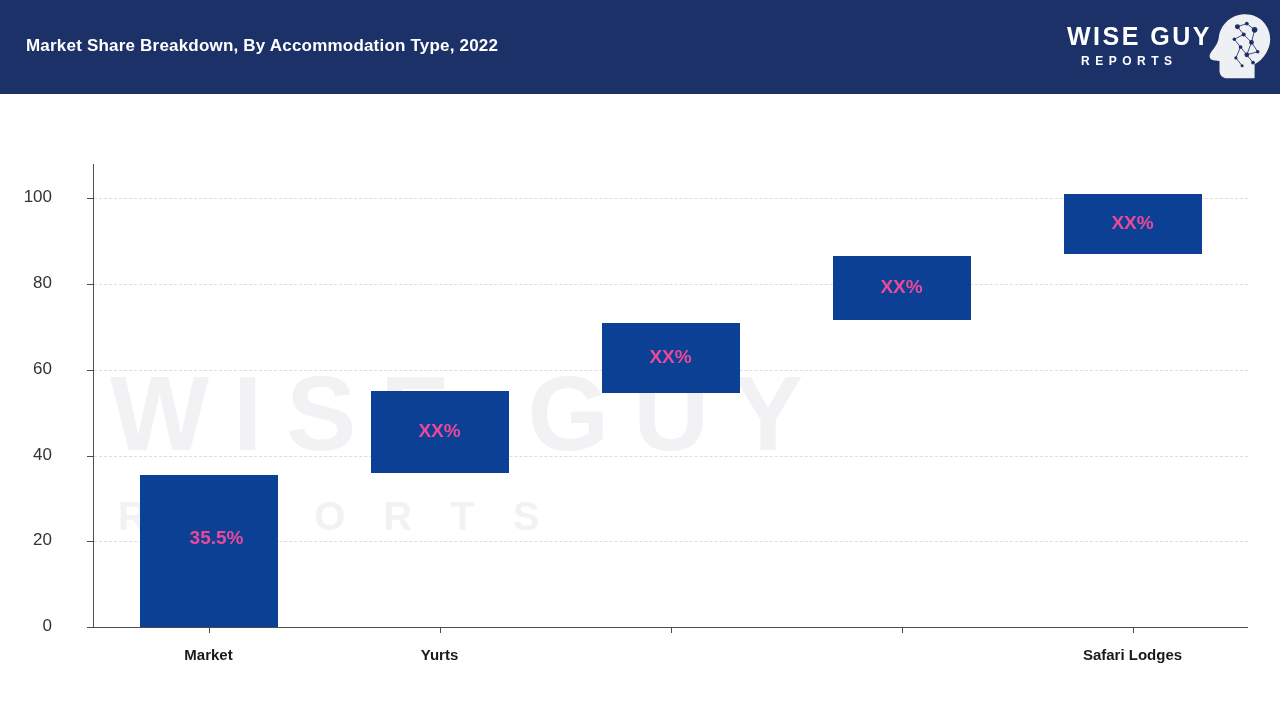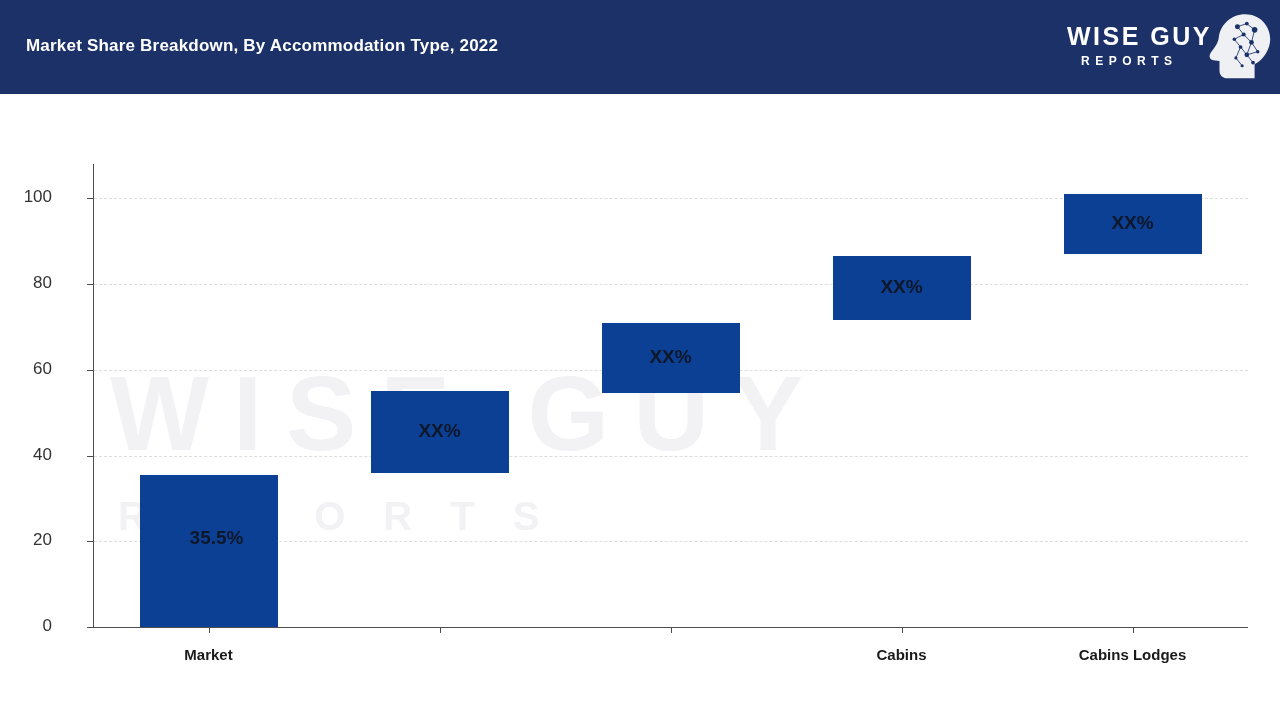--- a/index.html
+++ b/index.html
@@ -141,21 +141,21 @@
     top: 463px;
     width: 1px; height: 6px;
     background: #4d4d4d;
   }
   .bar {
     position: absolute;
     background: #0b4094;
   }
   .bar-label {
     position: absolute;
-    color: #0f172a;
+    color: #ec4899;
     font-size: 19px;
     font-weight: bold;
     text-align: center;
     white-space: nowrap;
   }
   .cat-label {
     position: absolute;
     top: 482px;
     font-size: 15px;
     font-weight: bold;
@@ -226,27 +226,27 @@
         <div class="gridline" style="top: 34.2963px;"></div>
         <div class="ytick-mark" style="top: 34.2963px;"></div>
         <div class="ytick-label" style="top: 23.2963px;">100</div>
         <div class="bar" style="left: 46.5px; top: 310.81px; width: 138px; height: 152.19px;"></div>
         <div class="bar-label" style="left: 46.5px; width: 154px; top: 363px;">35.5%</div>
         <div class="xtick-mark" style="left: 115.5px;"></div>
         <div class="cat-label" style="left: 0px; width: 231px;">Market</div>
         <div class="bar" style="left: 277.5px; top: 227.213px; width: 138px; height: 81.4537px;"></div>
         <div class="bar-label" style="left: 277.5px; width: 138px; top: 255.94px;">XX%</div>
         <div class="xtick-mark" style="left: 346.5px;"></div>
+        <div class="cat-label" style="left: 231px; width: 231px;">Yurts</div>
         <div class="bar" style="left: 508.5px; top: 158.62px; width: 138px; height: 70.7361px;"></div>
         <div class="bar-label" style="left: 508.5px; width: 138px; top: 181.988px;">XX%</div>
         <div class="xtick-mark" style="left: 577.5px;"></div>
         <div class="bar" style="left: 739.5px; top: 92.1713px; width: 138px; height: 64.3056px;"></div>
         <div class="bar-label" style="left: 739.5px; width: 138px; top: 112.324px;">XX%</div>
         <div class="xtick-mark" style="left: 808.5px;"></div>
-        <div class="cat-label" style="left: 693px; width: 231px;">Cabins</div>
         <div class="bar" style="left: 970.5px; top: 30.0093px; width: 138px; height: 60.0185px;"></div>
         <div class="bar-label" style="left: 970.5px; width: 138px; top: 48.0185px;">XX%</div>
         <div class="xtick-mark" style="left: 1039.5px;"></div>
-        <div class="cat-label" style="left: 924px; width: 231px;">Cabins Lodges</div>
+        <div class="cat-label" style="left: 924px; width: 231px;">Safari Lodges</div>
       </div>
 
   </div>
 </div>
 
 </body></html>

